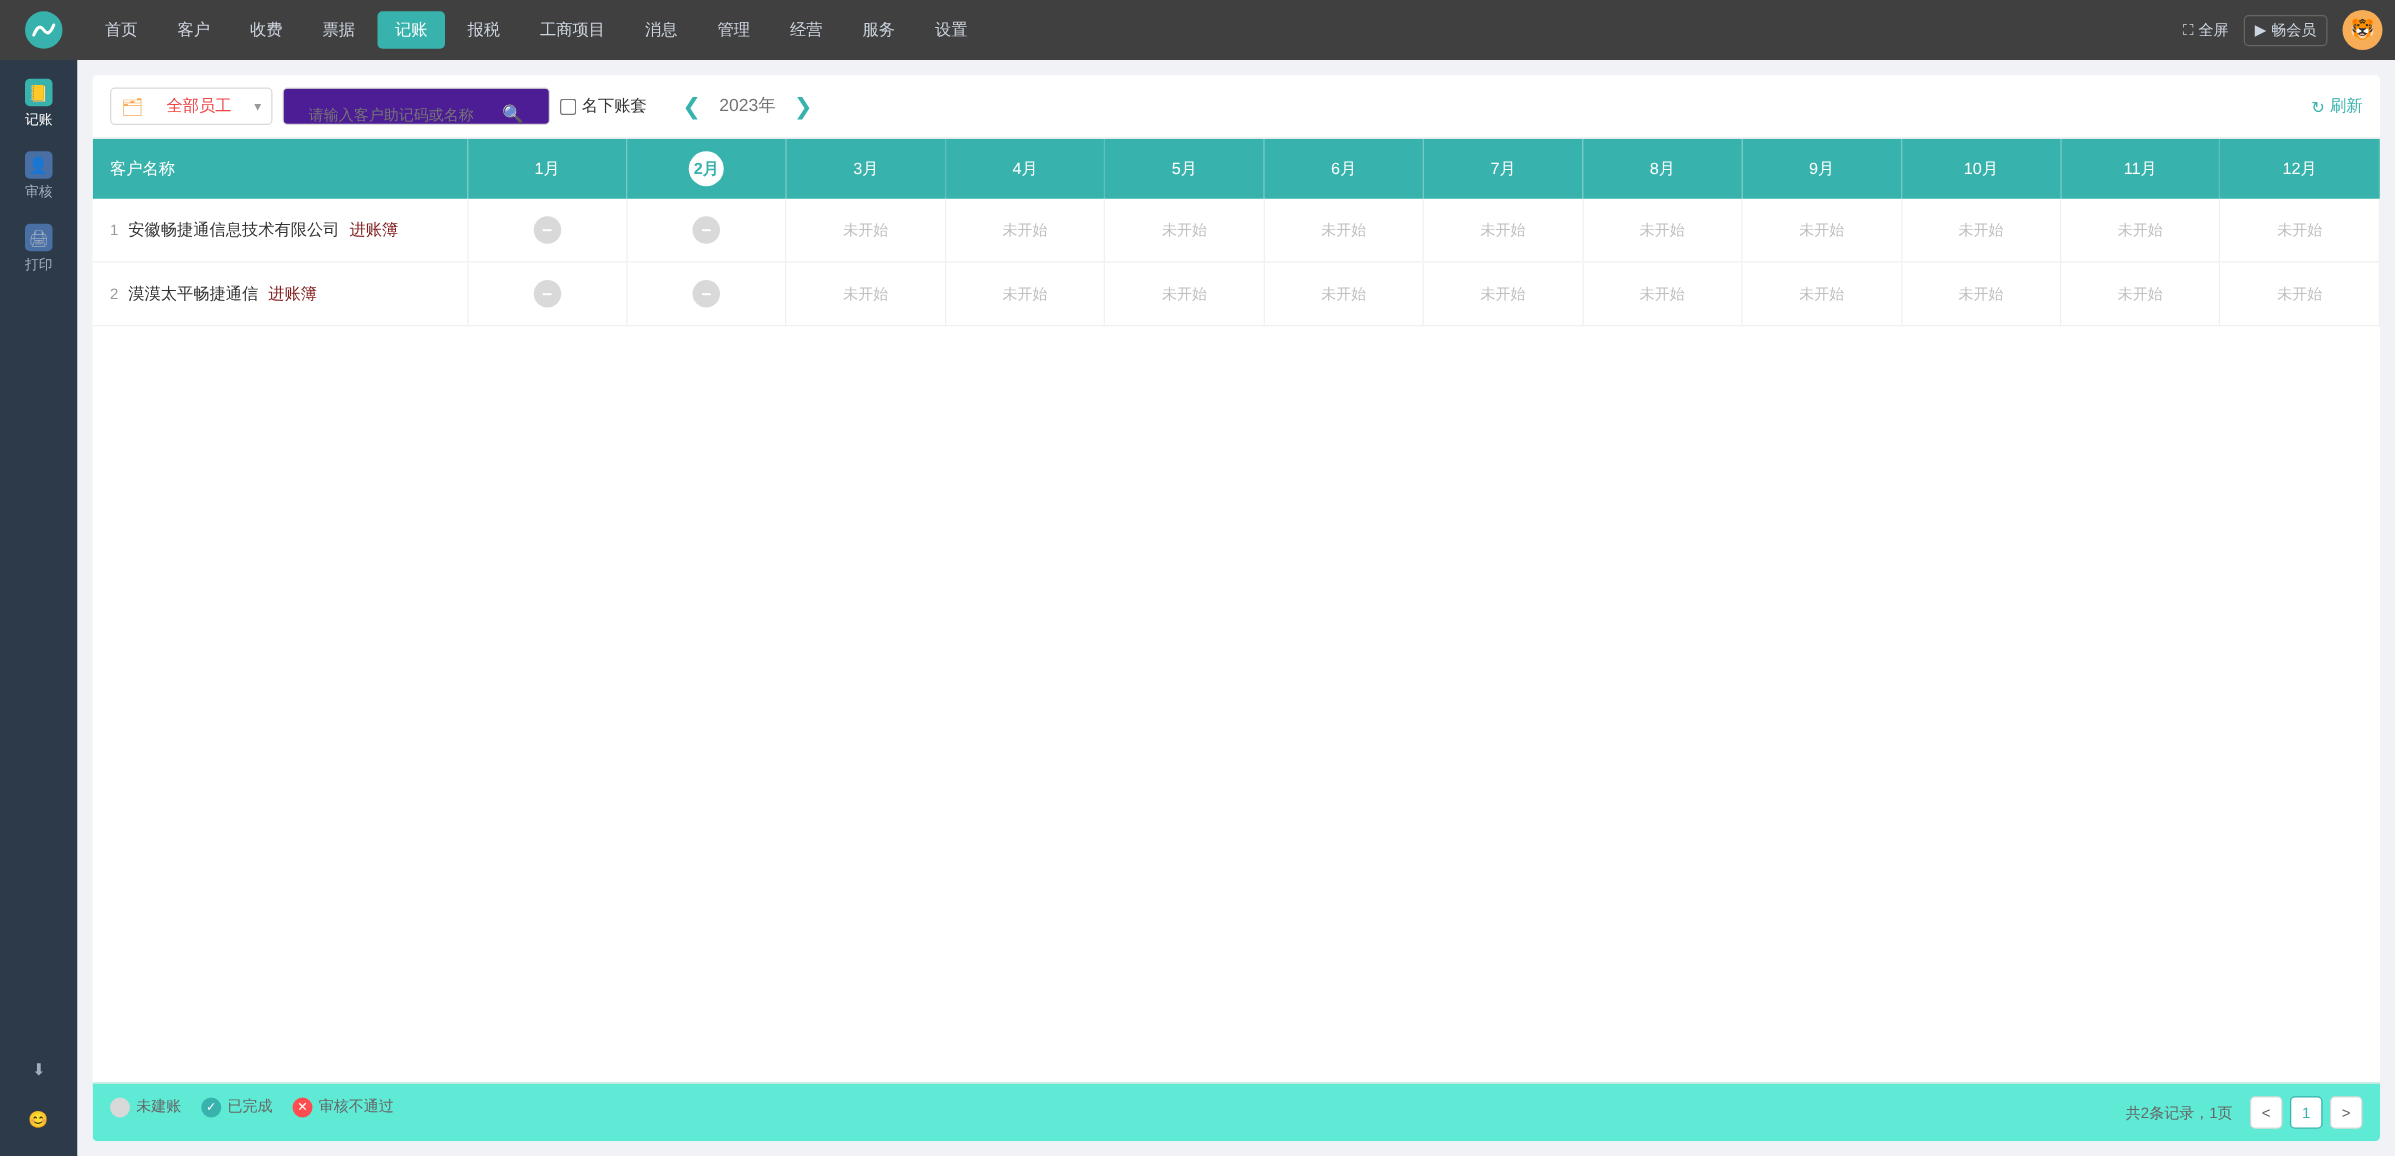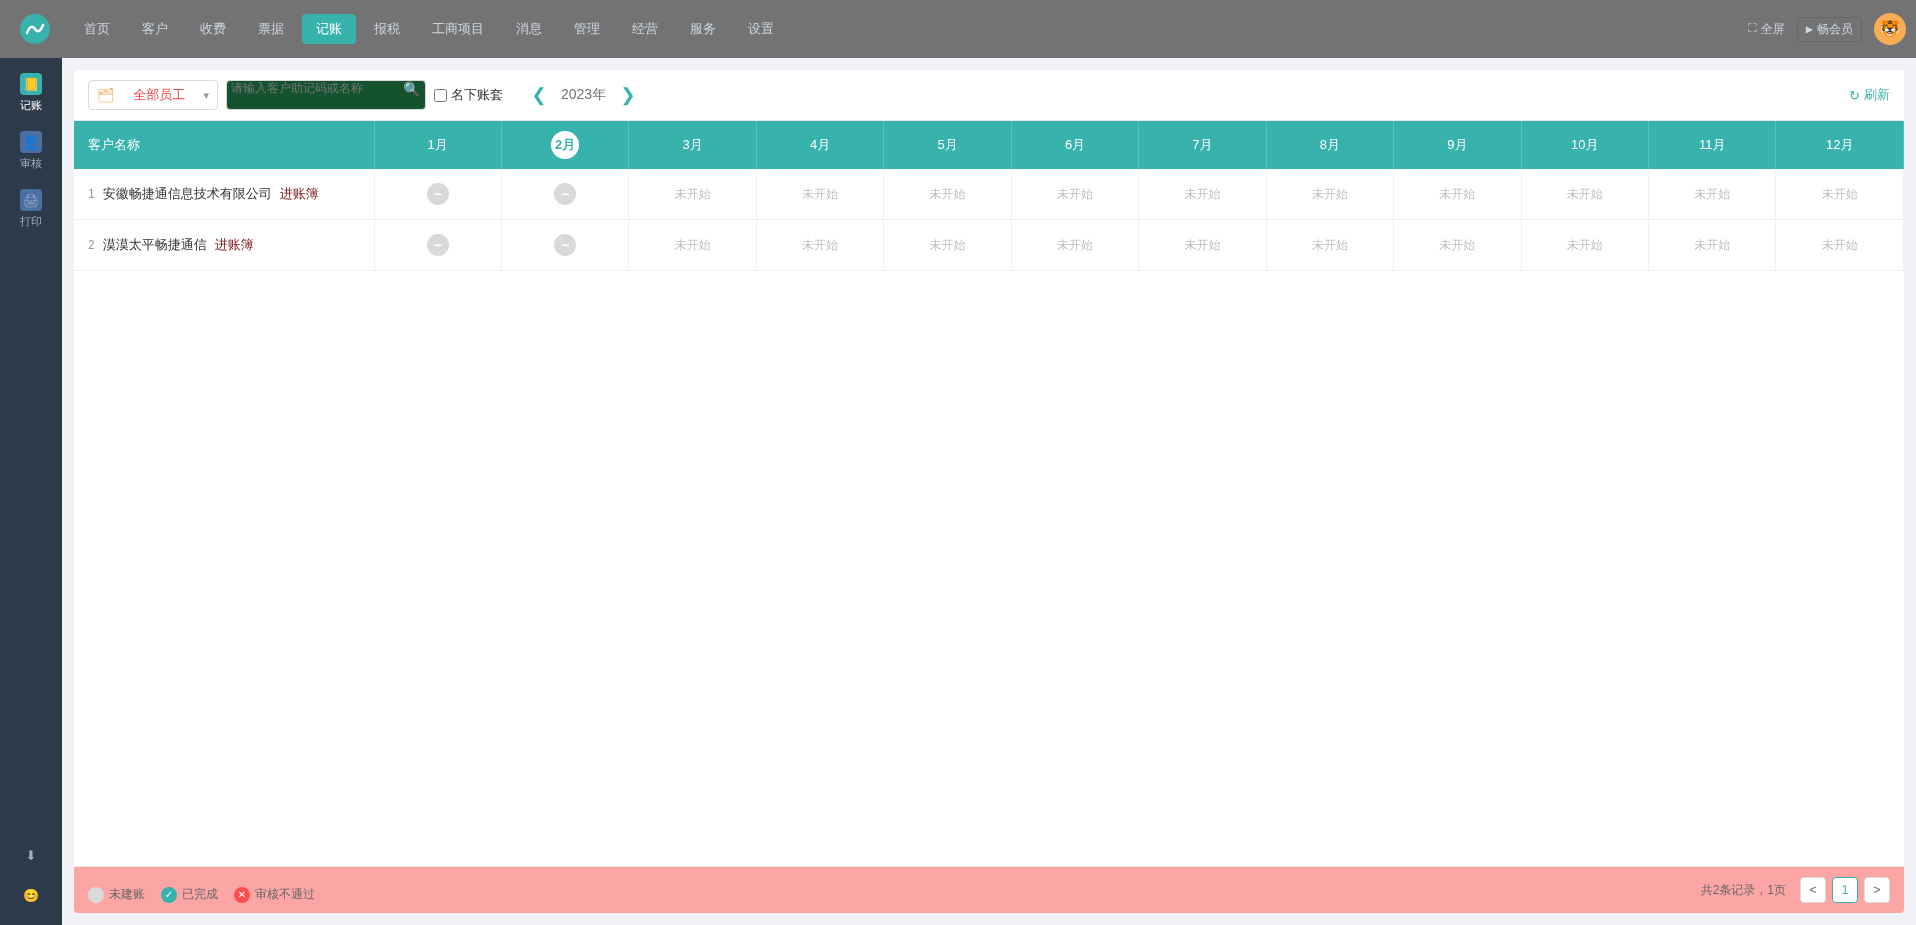--- a/index.html
+++ b/index.html
@@ -1,26 +1,25 @@
 <!DOCTYPE html>
 <html><head>
   <meta charset="utf-8">
   <style>
     * { box-sizing: border-box; margin: 0; padding: 0; }
     body { font-family: "Microsoft YaHei", Arial, sans-serif; font-size: 13px; background: #f0f2f5; display: flex; flex-direction: column; height: 100vh; overflow: hidden; }
 
     
     .top-nav {
-      height: 58px;
-      background: #737373;
+      height: 48px;
+      background: #404040;
       display: flex;
       align-items: center;
       padding: 0 10px;
       flex-shrink: 0;
-      font-family: Liberation Mono, monospace;
     }
     .top-nav-logo {
       width: 50px;
       display: flex;
       align-items: center;
       justify-content: center;
       flex-shrink: 0;
     }
     .logo-icon {
       width: 32px;
@@ -195,26 +194,26 @@
       font-size: 13px;
       color: #ef4444;
       text-align: center;
     }
     .emp-select-wrapper .chevron {
       color: #999;
       font-size: 11px;
     }
     .search-input-wrapper {
       display: flex;
-      align-items: flex-start;
+      align-items: flex-end;
       border: 1px solid #d9d9d9;
       border-radius: 4px;
       height: 30px;
-      padding: 0 4px;
-      background: #14532d;
+      padding: 0 20px;
+      background: #4c1d95;
       min-width: 200px;
     }
     .search-input-wrapper input {
       border: none;
       outline: none;
       font-size: 12px;
       color: #999;
       flex: 1;
       background: transparent;
     }
@@ -354,25 +353,25 @@
       font-weight: bold;
     }
     .not-started {
       color: #bfbfbf;
       font-size: 12px;
     }
 
     
     .footer {
       display: flex;
-      align-items: flex-end;
+      align-items: flex-start;
       padding: 10px 14px;
       border-top: 1px solid #e8e8e8;
       flex-shrink: 0;
-      background: #fca5a5;
+      background: #5eead4;
     }
     .legend {
       display: flex;
       align-items: center;
       gap: 16px;
     }
     .legend-item {
       display: flex;
       align-items: center;
       gap: 5px;

